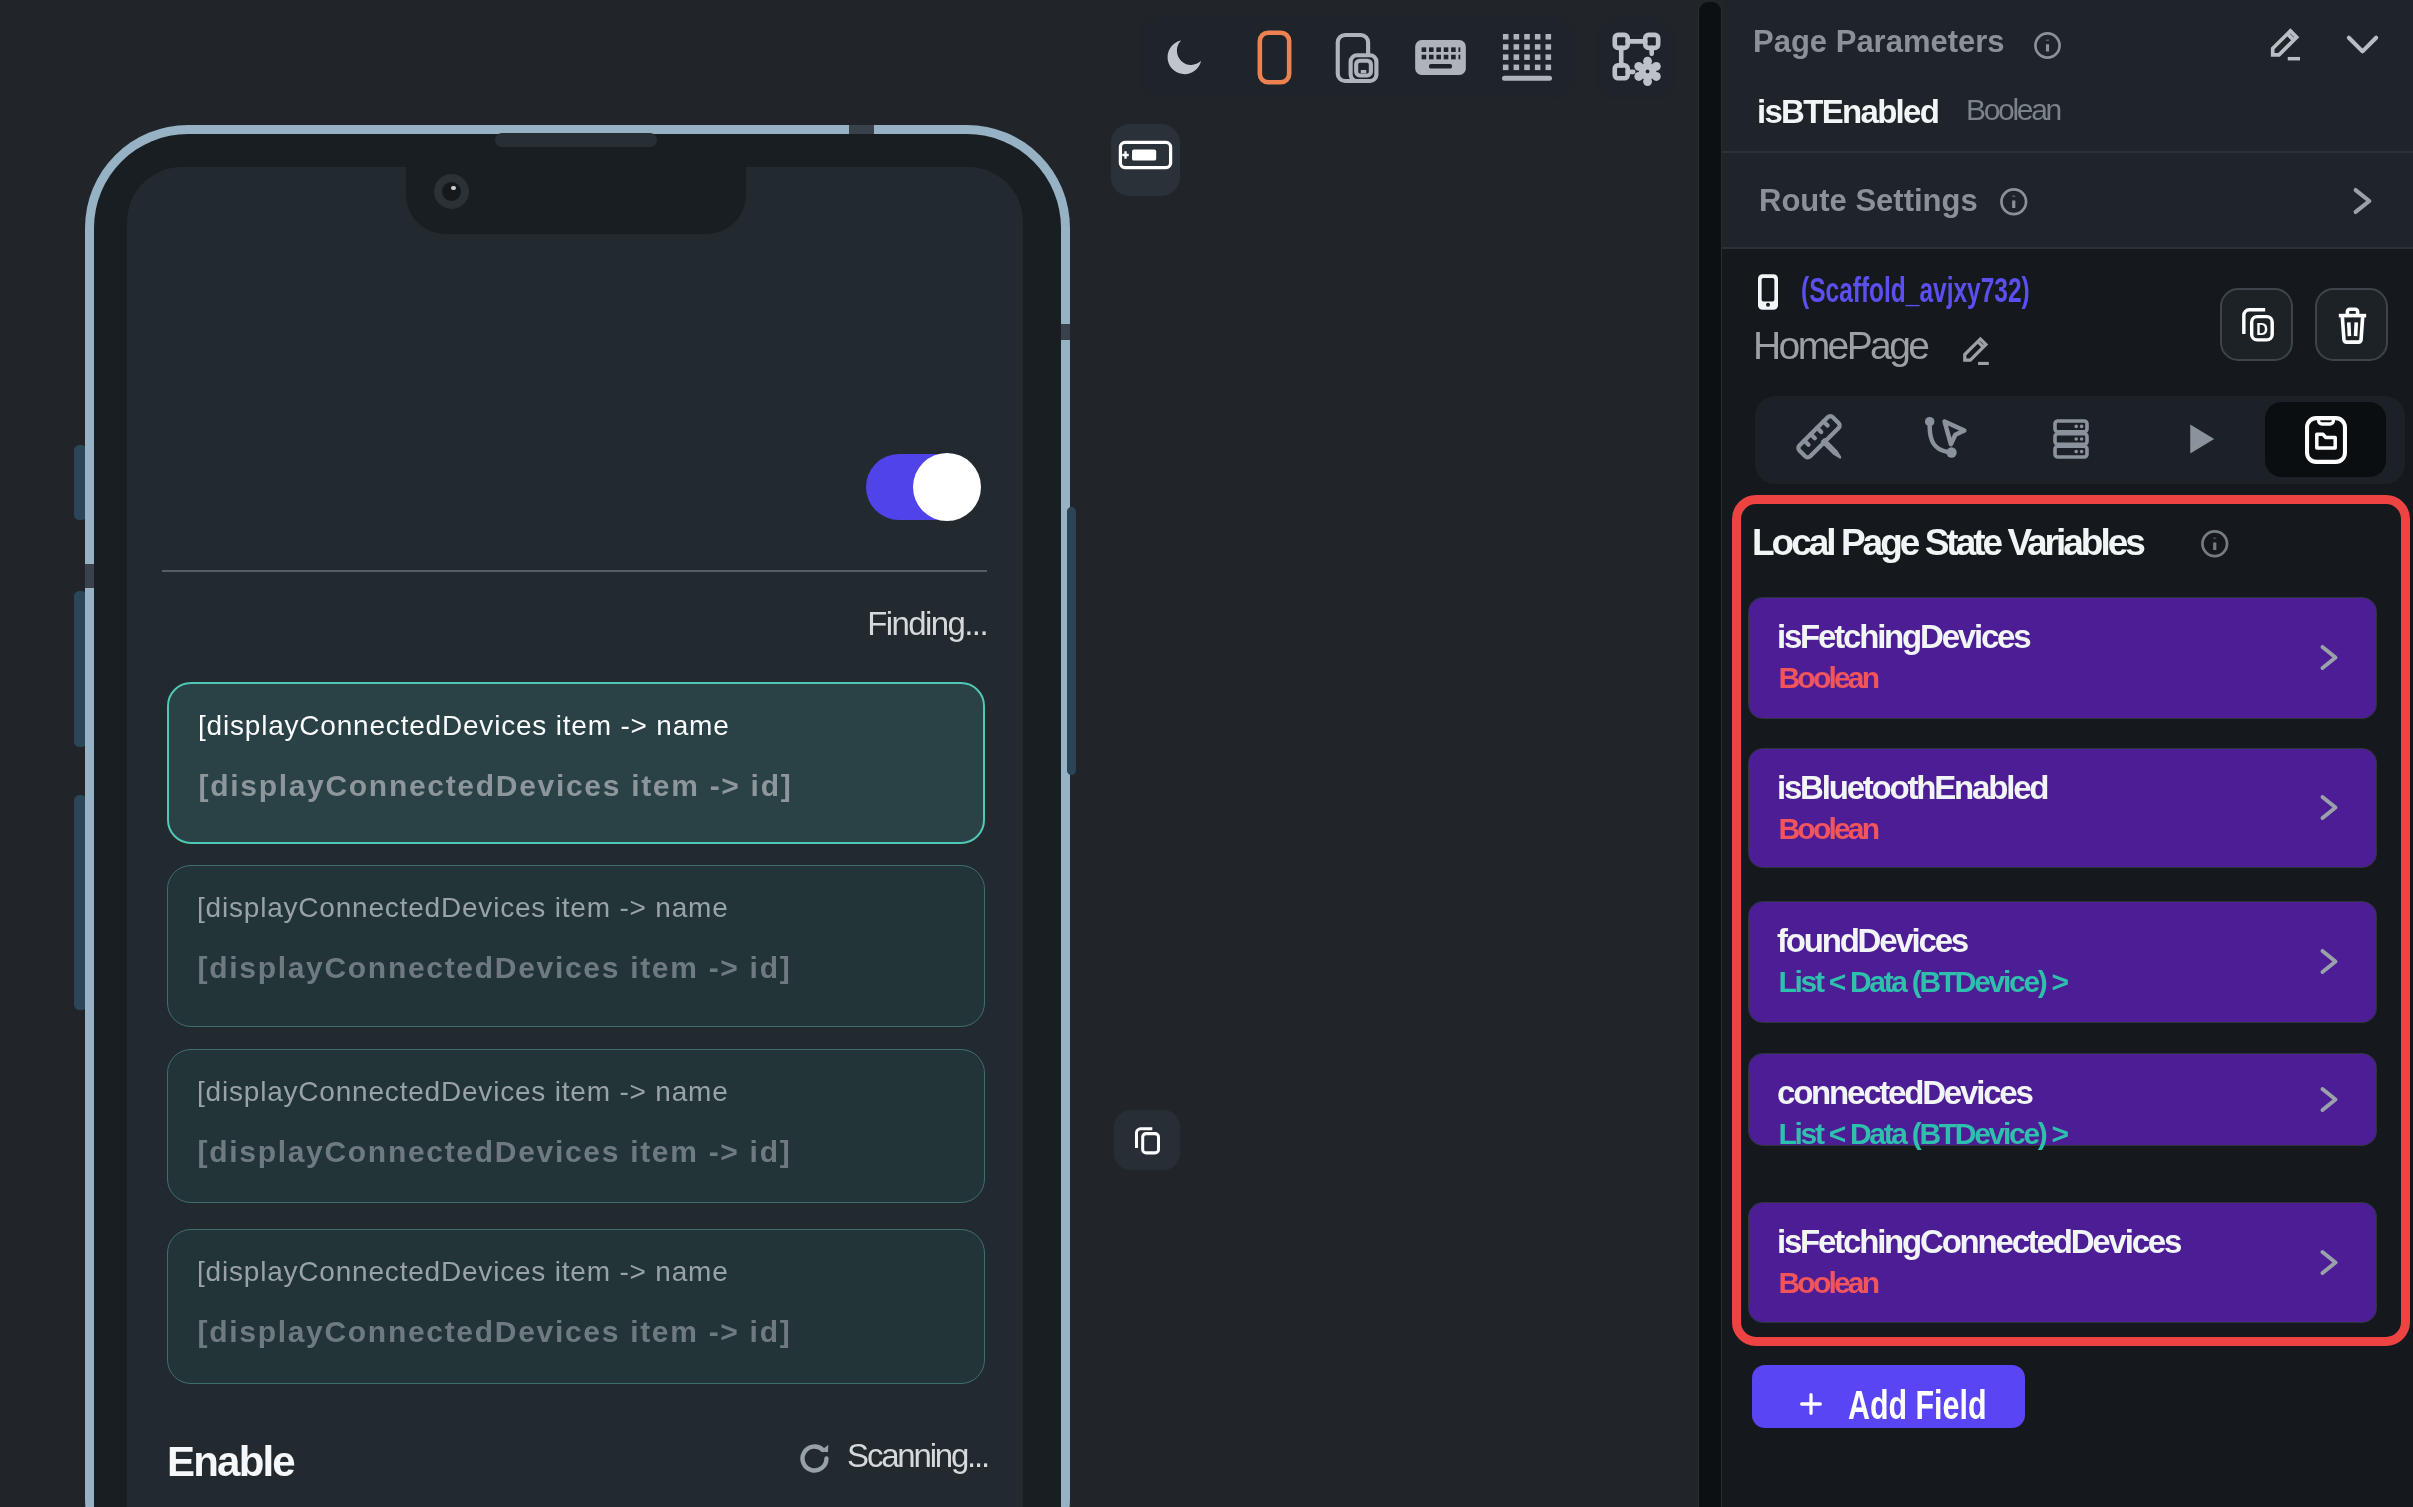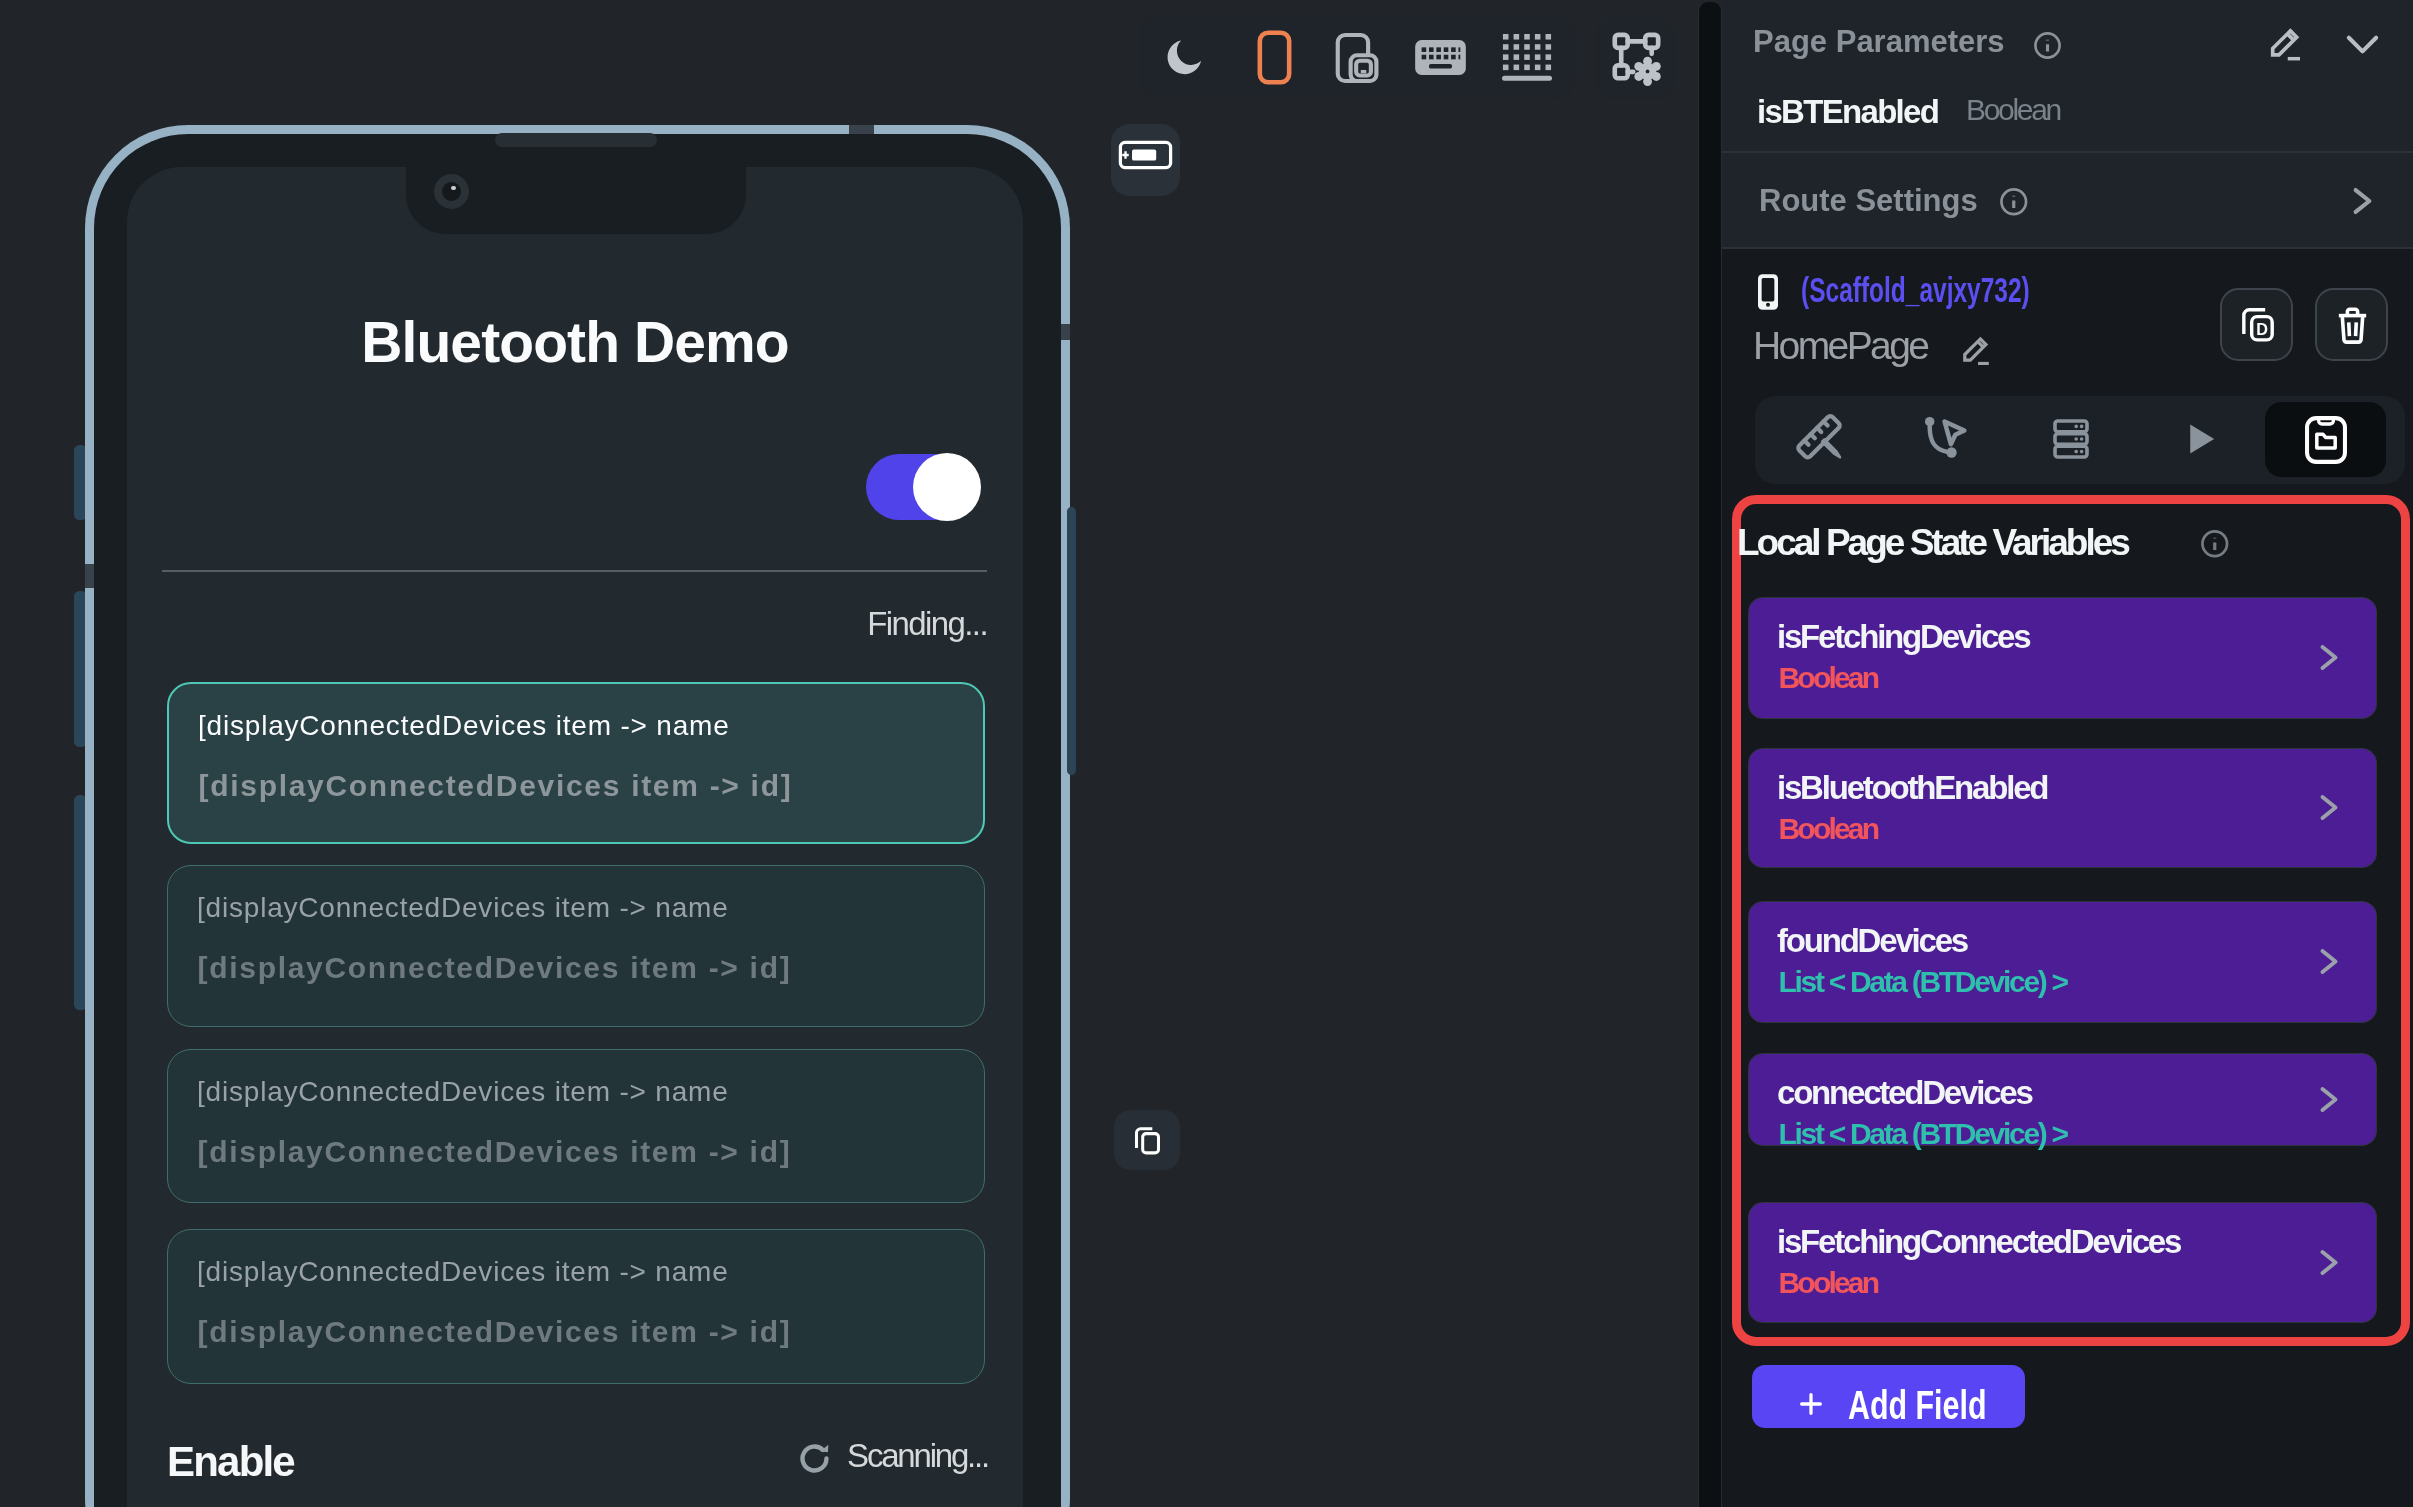--- a/index.html
+++ b/index.html
@@ -82,21 +82,20 @@
   <div id="phone" class="abs">
     <div id="bezel" class="abs"></div>
     <div id="speaker" class="abs"></div>
     <div class="abs" style="left:764px; top:0; width:25px; height:9.2px; background:#39414A;"></div>
     <div class="abs" style="left:0; top:439px; width:9.2px; height:24px; background:#39414A;"></div>
     <div class="abs" style="left:976px; top:199px; width:9.2px; height:15.7px; background:#39414A;"></div>
     <div id="screen" class="abs">
       <div id="notch" class="abs"></div>
       <div id="camring" class="abs"></div>
       <div id="camdot" class="abs"></div>
-      <div class="abs scr-title">Bluetooth Demo</div>
       <div id="toggle" class="abs">
           <div id="knob" class="abs"></div>
         </div>
       <div id="scr-div" class="abs"></div>
       <div class="abs sec-status" style="right:36px; top:440px; letter-spacing:-1.6px;">Finding...</div>
 
       <div class="abs card active" style="top:515px;">
         <div class="t1">[displayConnectedDevices item -&gt; name</div>
         <div class="t2">[displayConnectedDevices item -&gt; id]</div>
       </div>
@@ -305,21 +304,21 @@
       <path d="M6 3.5 L20 12 L6 20.5 Z"></path>
     </svg>
 
     <svg class="abs" style="left:581px; top:415px;" width="46" height="50" viewBox="0 0 25 27" fill="none" stroke="#fff" stroke-width="2.2" stroke-linejoin="round">
       <rect x="2.2" y="1.6" width="20.6" height="23.8" rx="5"></rect>
       <path d="M8.5 1.8 v1.2 a1.8 1.8 0 0 0 1.8 1.8 h4.4 a1.8 1.8 0 0 0 1.8-1.8 V1.8" stroke-width="1.8"></path>
       <path d="M7.5 17.8 V10.4 h3.4 l1.4 1.7 h5.2 v5.7 Z" stroke-width="1.9"></path>
     </svg>
 
     <div class="abs" style="left:10px; top:495px; width:678px; height:851px; border:9.2px solid #EE4343; border-radius:24px;"></div>
-    <div class="abs t white" style="left:15px; top:524px; font-size:37px; font-weight:700; letter-spacing:-3px;">Local Page State Variables</div>
+    <div class="abs t white" style="left:30px; top:524px; font-size:37px; font-weight:700; letter-spacing:-3px;">Local Page State Variables</div>
     <svg class="abs" style="left:478px; top:529px;" width="29.5" height="29.5" viewBox="0 0 24 24" fill="none" stroke="#757C84" stroke-width="2.2">
       <circle cx="12" cy="12" r="10"></circle>
       <path d="M12 11 v6 M12 7.2 v0.6" stroke-width="2.6"></path>
     </svg>
 
     <div class="abs vcard" style="top:597px; height:122px;">
       <div class="n">isFetchingDevices</div>
         <div class="ty tyb">Boolean</div>
       <svg class="vchev" width="20" height="31" viewBox="0 0 23 30" fill="none" stroke="#9AA1A8" stroke-width="4.5" stroke-linecap="round" stroke-linejoin="round">
           <path d="M4 3 L19 15 L4 27"></path>

